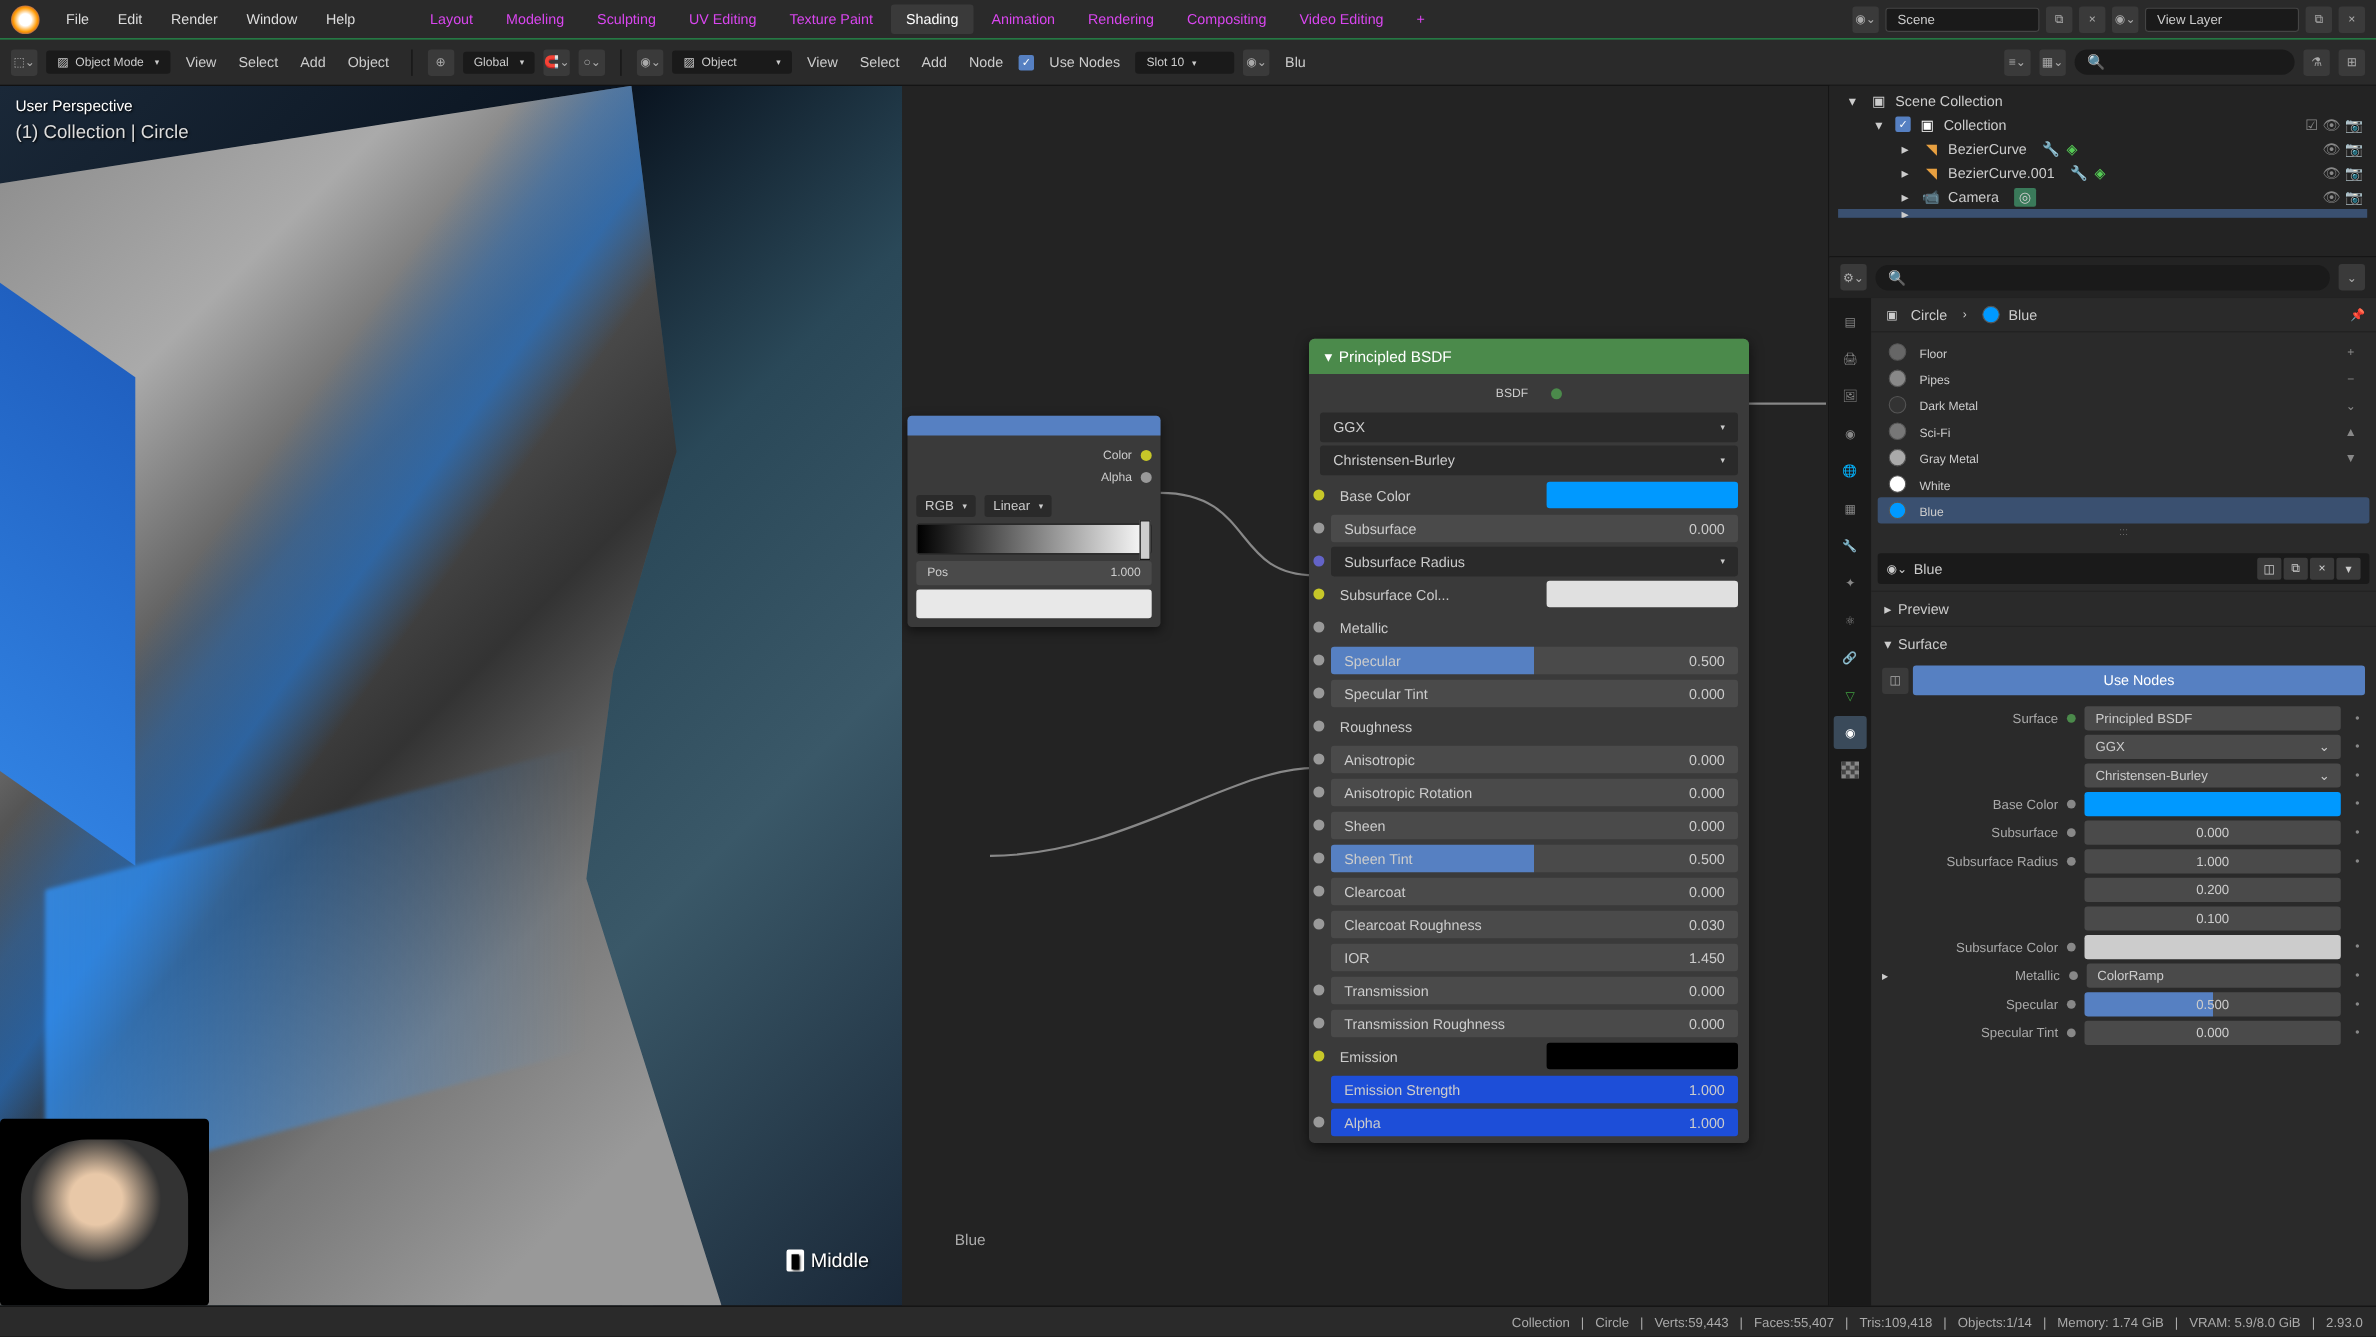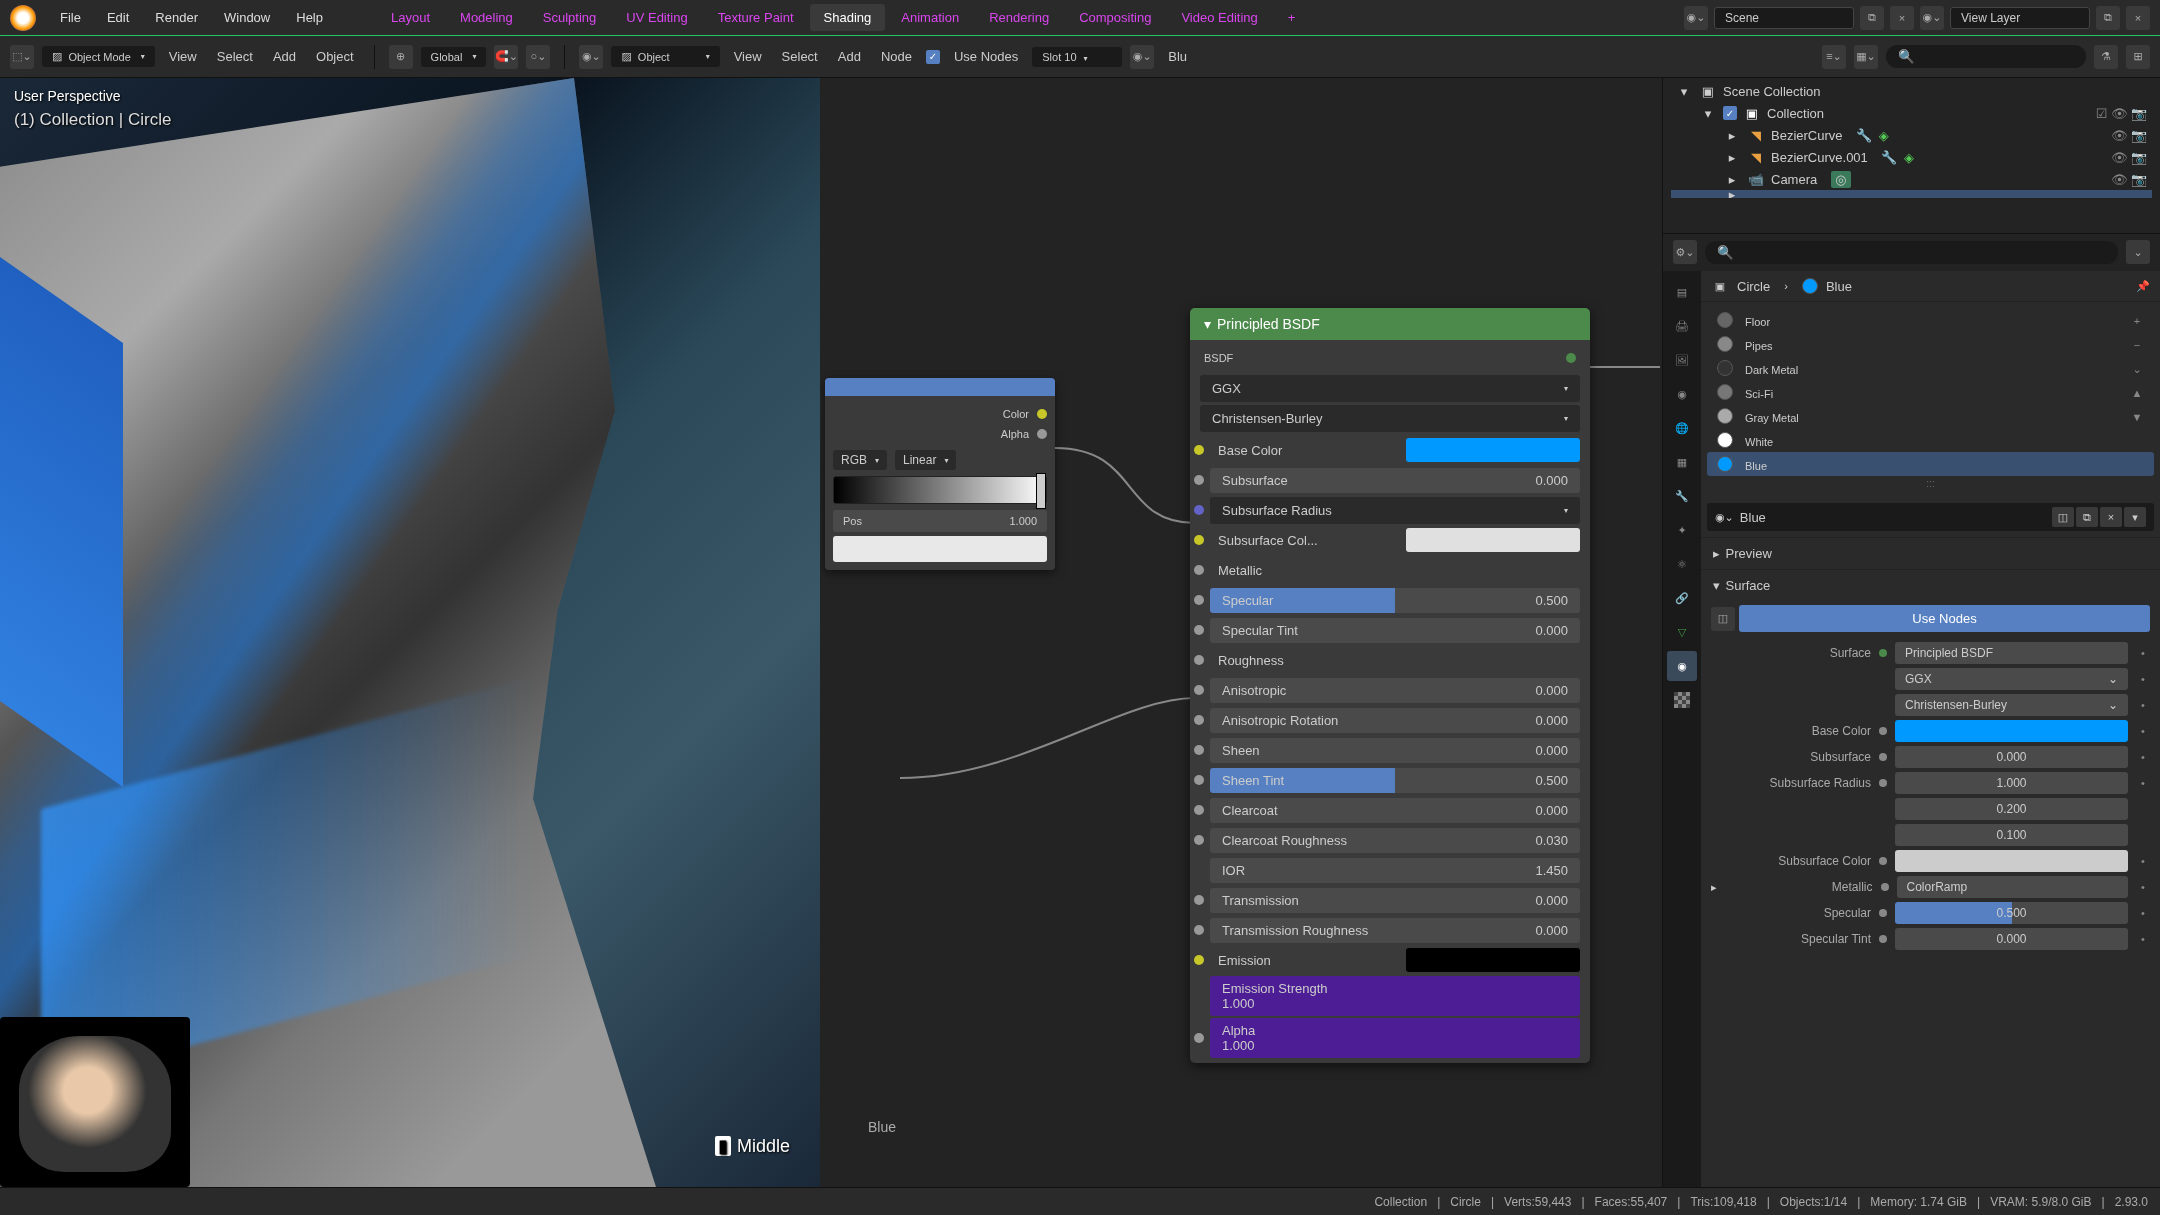--- a/index.html
+++ b/index.html
@@ -60,27 +60,27 @@
 .dot-purple { background: #6363c7; }
 .select-small { background: #2a2a2a; padding: 3px 8px; border-radius: 3px; display: inline-flex; align-items: center; gap: 4px; font-size: 12px; }
 .gradient-bar { height: 28px; background: linear-gradient(90deg, #000, #fff); border-radius: 3px; margin: 6px 0; position: relative; border: 1px solid #222; }
 .grad-handle { position: absolute; right: 0; top: -4px; width: 10px; height: 36px; background: #ccc; border: 1px solid #000; }
 .pos-row { display: flex; justify-content: space-between; background: #4a4a4a; padding: 5px 10px; border-radius: 3px; margin: 4px 0; }
 .white-swatch { height: 26px; background: #e8e8e8; border-radius: 3px; margin-top: 4px; }
 
 .bsdf-node { position: absolute; left: 370px; top: 230px; width: 400px; background: #3a3a3a; border-radius: 5px; box-shadow: 0 3px 12px rgba(0,0,0,0.6); }
 .bsdf-header { background: #4b8a4b; color: #fff; padding: 8px 14px; border-radius: 5px 5px 0 0; font-size: 14px; display: flex; align-items: center; gap: 6px; }
 .bsdf-body { padding: 4px 0; }
-.output-row { display: flex; justify-content: space-between; align-items: center; padding: 8px 14px; gap: 21px; }
+.output-row { display: flex; justify-content: center; align-items: center; padding: 8px 14px; gap: 21px; }
 .select-full { background: #2a2a2a; padding: 6px 12px; margin: 3px 10px; border-radius: 3px; display: flex; justify-content: space-between; align-items: center; font-size: 13px; }
 .prop-row { display: flex; align-items: center; padding: 1px 10px 1px 4px; gap: 6px; min-height: 30px; }
 .prop-dot { width: 10px; height: 10px; border-radius: 50%; flex-shrink: 0; }
 .prop-value { flex: 1; background: #4a4a4a; padding: 5px 12px; border-radius: 3px; display: flex; justify-content: space-between; font-size: 13px; }
 .prop-value.partial { background: linear-gradient(90deg, #5680c2 50%, #4a4a4a 50%); }
-.prop-value.full { background: #4c1d95; flex-direction: column; }
+.prop-value.full { background: #1d4ed8; }
 .color-swatch { flex: 1; height: 24px; border-radius: 3px; }
 .prop-label-only { flex: 1; padding: 4px 8px; font-size: 13px; }
 .connection-line { position: absolute; stroke: #888; stroke-width: 2; fill: none; }
 
 .nodelabel { position: absolute; left: 48px; bottom: 52px; color: #aaa; font-size: 14px; }
 
 
 .right-panel { width: 498px; background: #2a2a2a; display: flex; flex-direction: column; border-left: 1px solid #111; }
 
 .outliner { height: 156px; background: #232323; overflow: hidden; border-bottom: 1px solid #111; }

